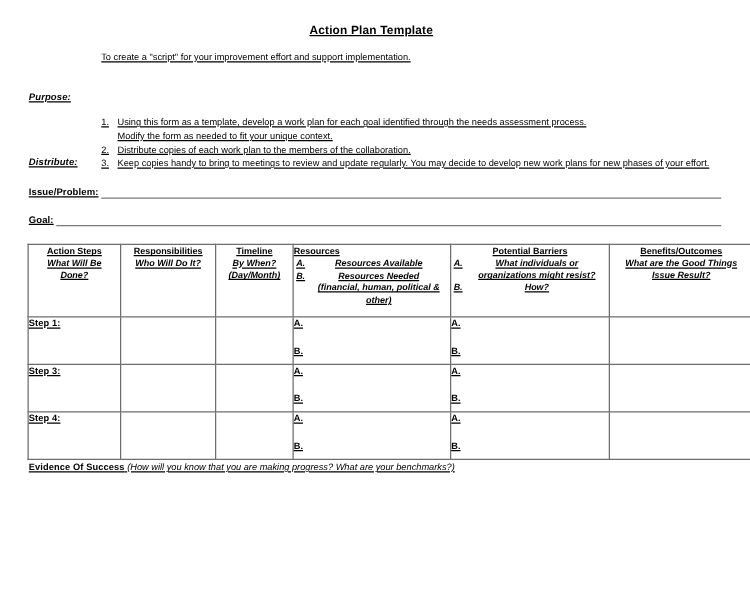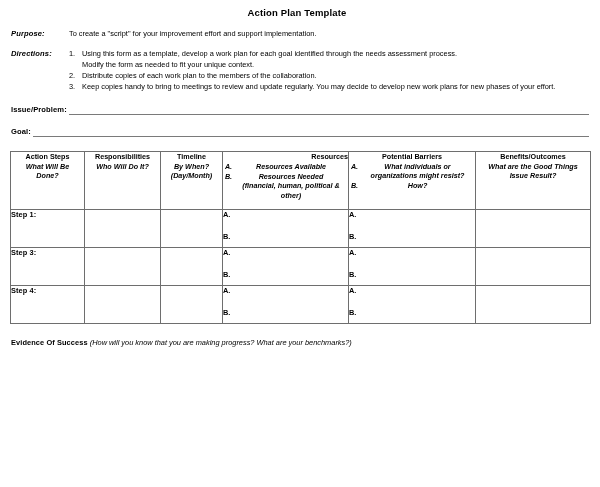--- a/index.html
+++ b/index.html
@@ -14,22 +14,23 @@
     font-family: "Liberation Sans", sans-serif;
     color: #000000;
     overflow: hidden;
     position: relative;
   }
 
   .page {
     position: relative;
     width: 600px;
     height: 487px;
-    padding: 0;
+    padding: 12px;
     box-sizing: border-box;
+    text-decoration: underline;
   }
 
   
   .doc-title {
     text-align: center;
     font-size: 9.5px;
     font-weight: bold;
     letter-spacing: 0.15px;
     margin: 0;
     padding-top: 7px;
@@ -51,20 +52,21 @@
   .meta-row + .meta-row {
     margin-top: 9px;
   }
   .meta-label {
     flex: 0 0 58px;
     font-weight: bold;
     font-style: italic;
     font-size: 7.6px;
     letter-spacing: 0.1px;
     white-space: nowrap;
+    margin-top: 32px;
   }
   .meta-body {
     flex: 1 1 auto;
   }
   .meta-body p {
     margin: 0;
   }
   .dir-item {
     display: flex;
     align-items: flex-start;
@@ -152,21 +154,21 @@
   .hdr-center .h-sub {
     font-style: italic;
     display: block;
   }
   .hdr-list {
     padding: 4px 4px 3px 4px;
     vertical-align: top;
   }
   .hdr-list .h-main {
     font-weight: bold;
-    text-align: right;
+    text-align: left;
     display: block;
     margin-bottom: 0.5px;
   }
   .hdr-li {
     display: flex;
     align-items: flex-start;
     font-style: italic;
   }
   .hdr-li .li-mark {
     flex: 0 0 11px;
@@ -204,21 +206,20 @@
   td.ab-cell .ab-a {
     display: block;
   }
   td.ab-cell .ab-b {
     display: block;
     margin-top: 13px;
   }
 
   
   .footer-block {
-    margin-top: 13px;
     padding-left: 11px;
     padding-right: 11px;
     font-size: 7.4px;
     line-height: 11px;
   }
   .footer-row + .footer-row {
     margin-top: 12px;
   }
   .footer-label {
     font-weight: bold;
@@ -238,21 +239,21 @@
   <div class="meta-block">
 
     <div class="meta-row">
       <div class="meta-label">Purpose:</div>
       <div class="meta-body">
         <p>To create a "script" for your improvement effort and support implementation.</p>
       </div>
     </div>
 
     <div class="meta-row">
-      <div class="meta-label">Directions:</div>
+      <div class="meta-label">Distribute:</div>
       <div class="meta-body">
 
         <div class="dir-item">
           <span class="dir-num">1.</span>
           <span class="dir-text">Using this form as a template, develop a work plan for each goal identified through the needs assessment process.</span>
         </div>
         <div class="dir-cont">Modify the form as needed to fit your unique context.</div>
 
         <div class="dir-item">
           <span class="dir-num">2.</span>

